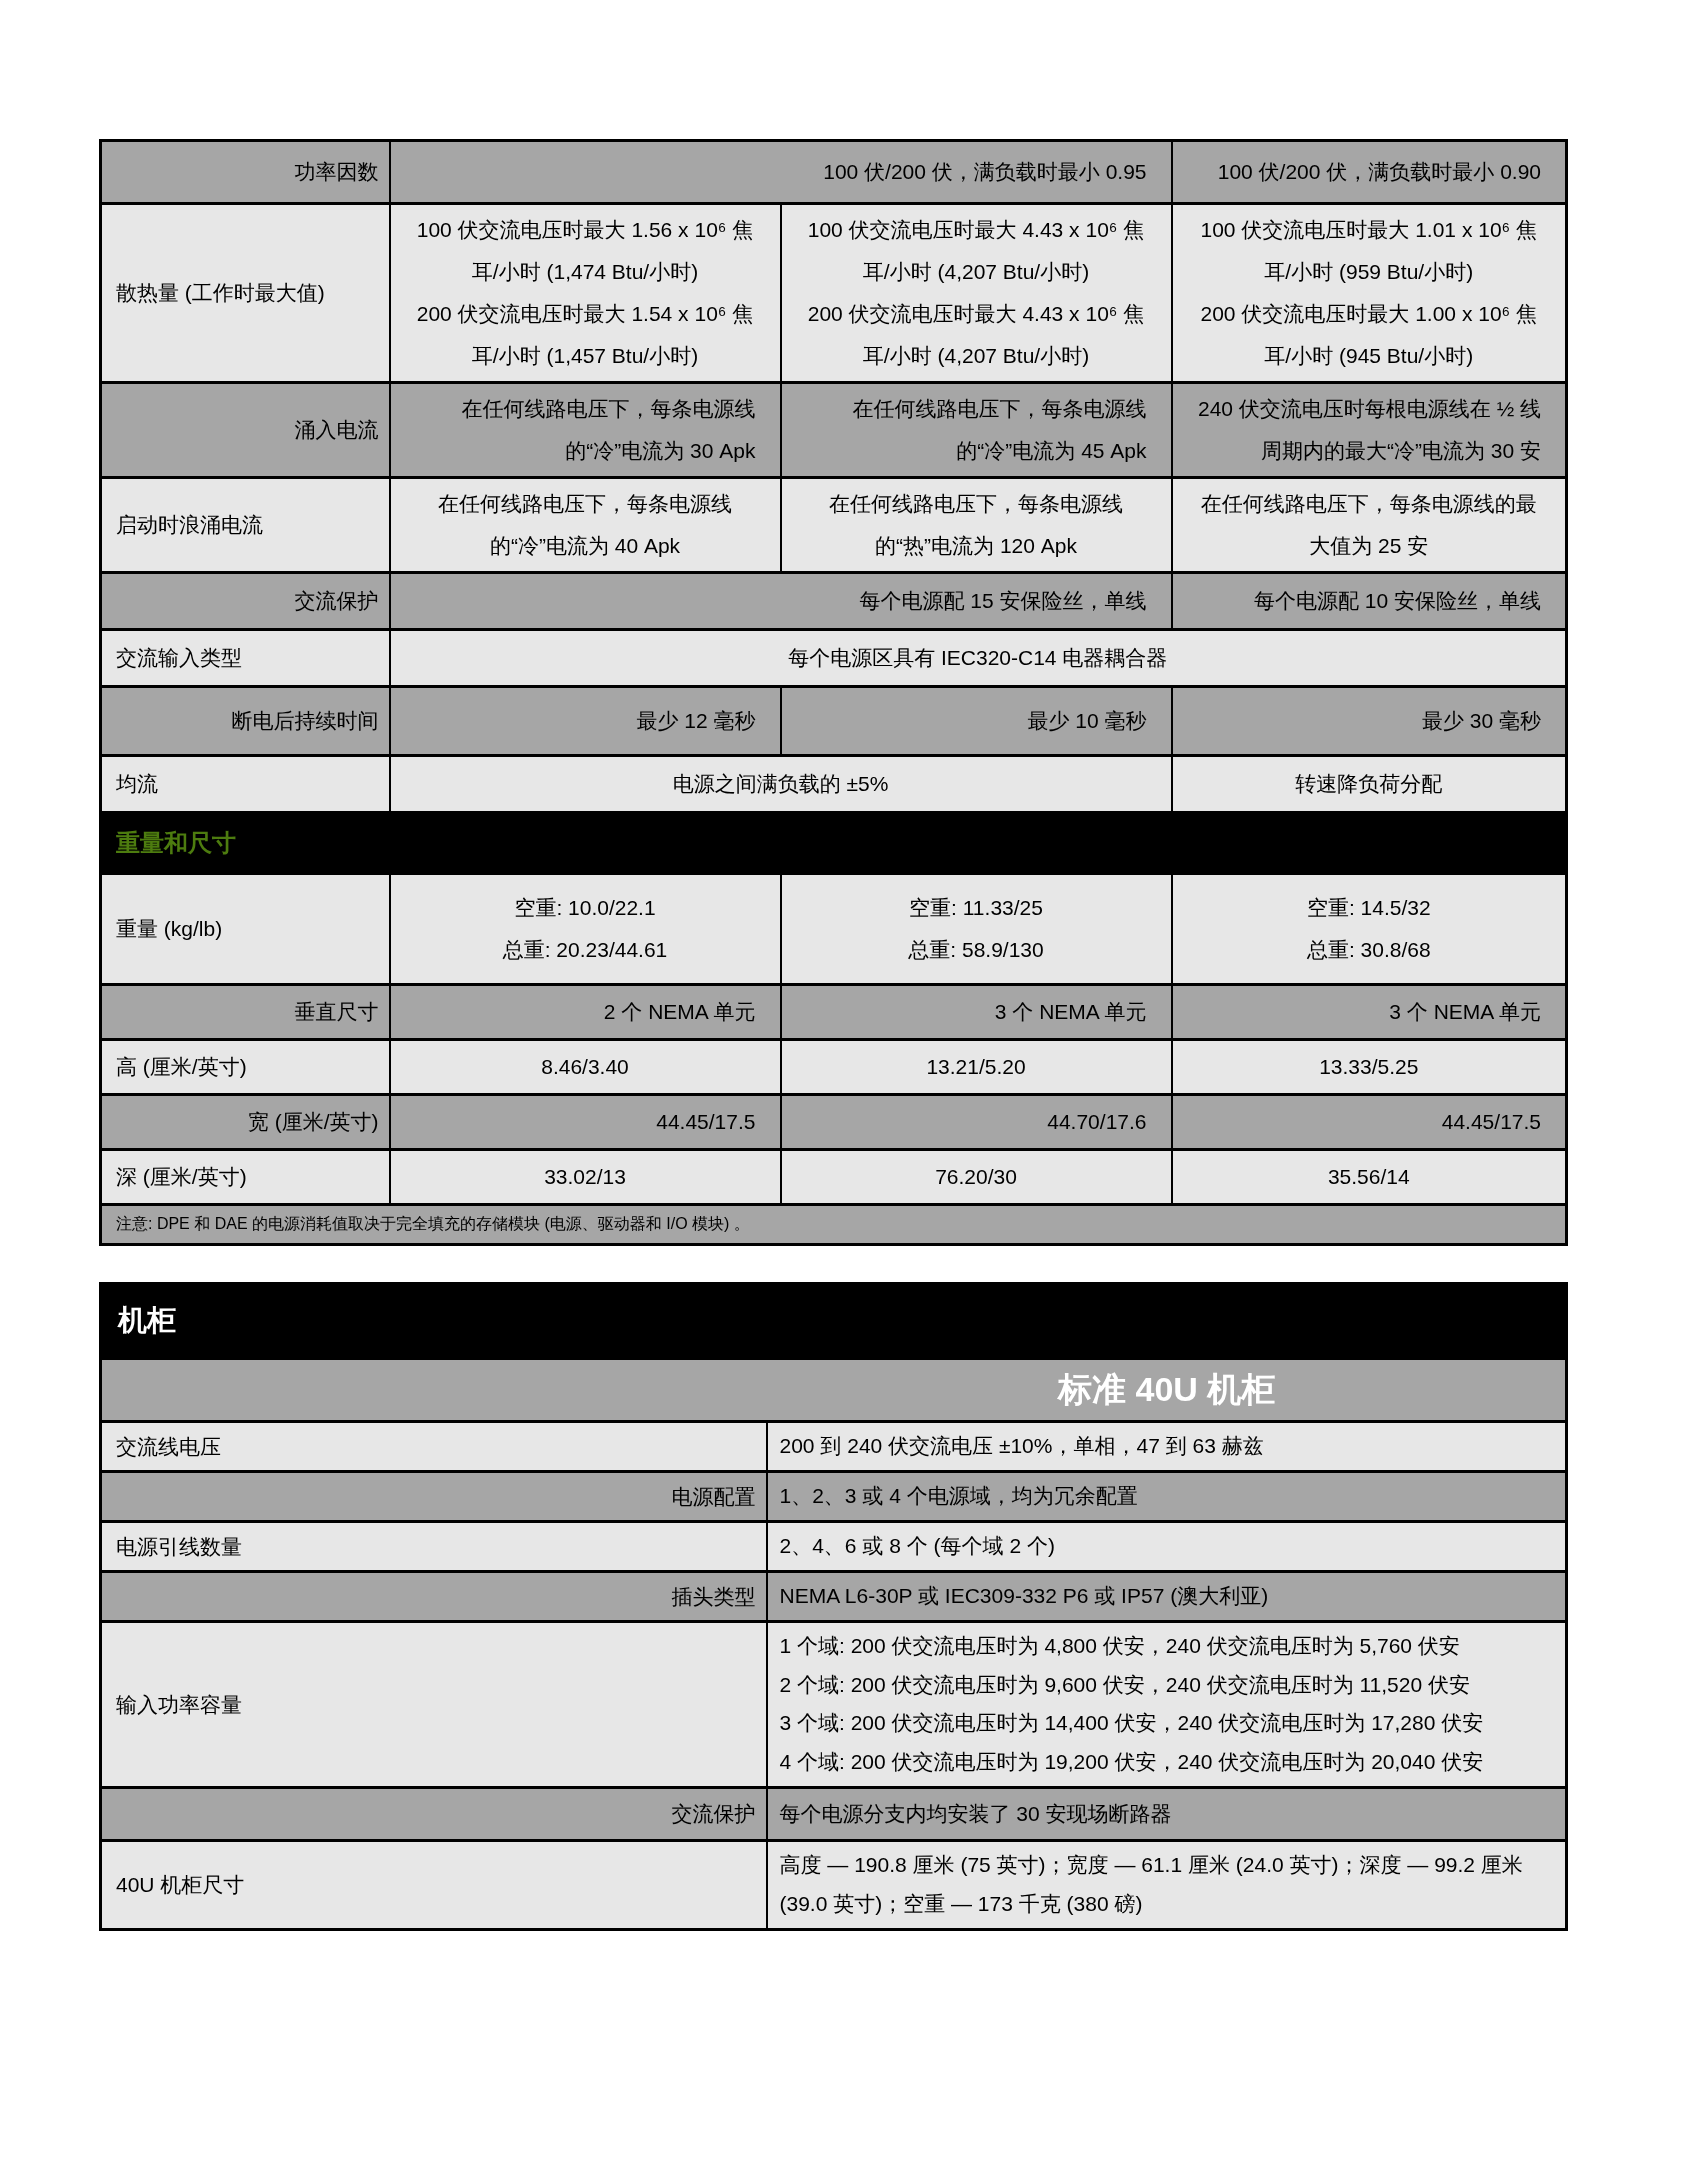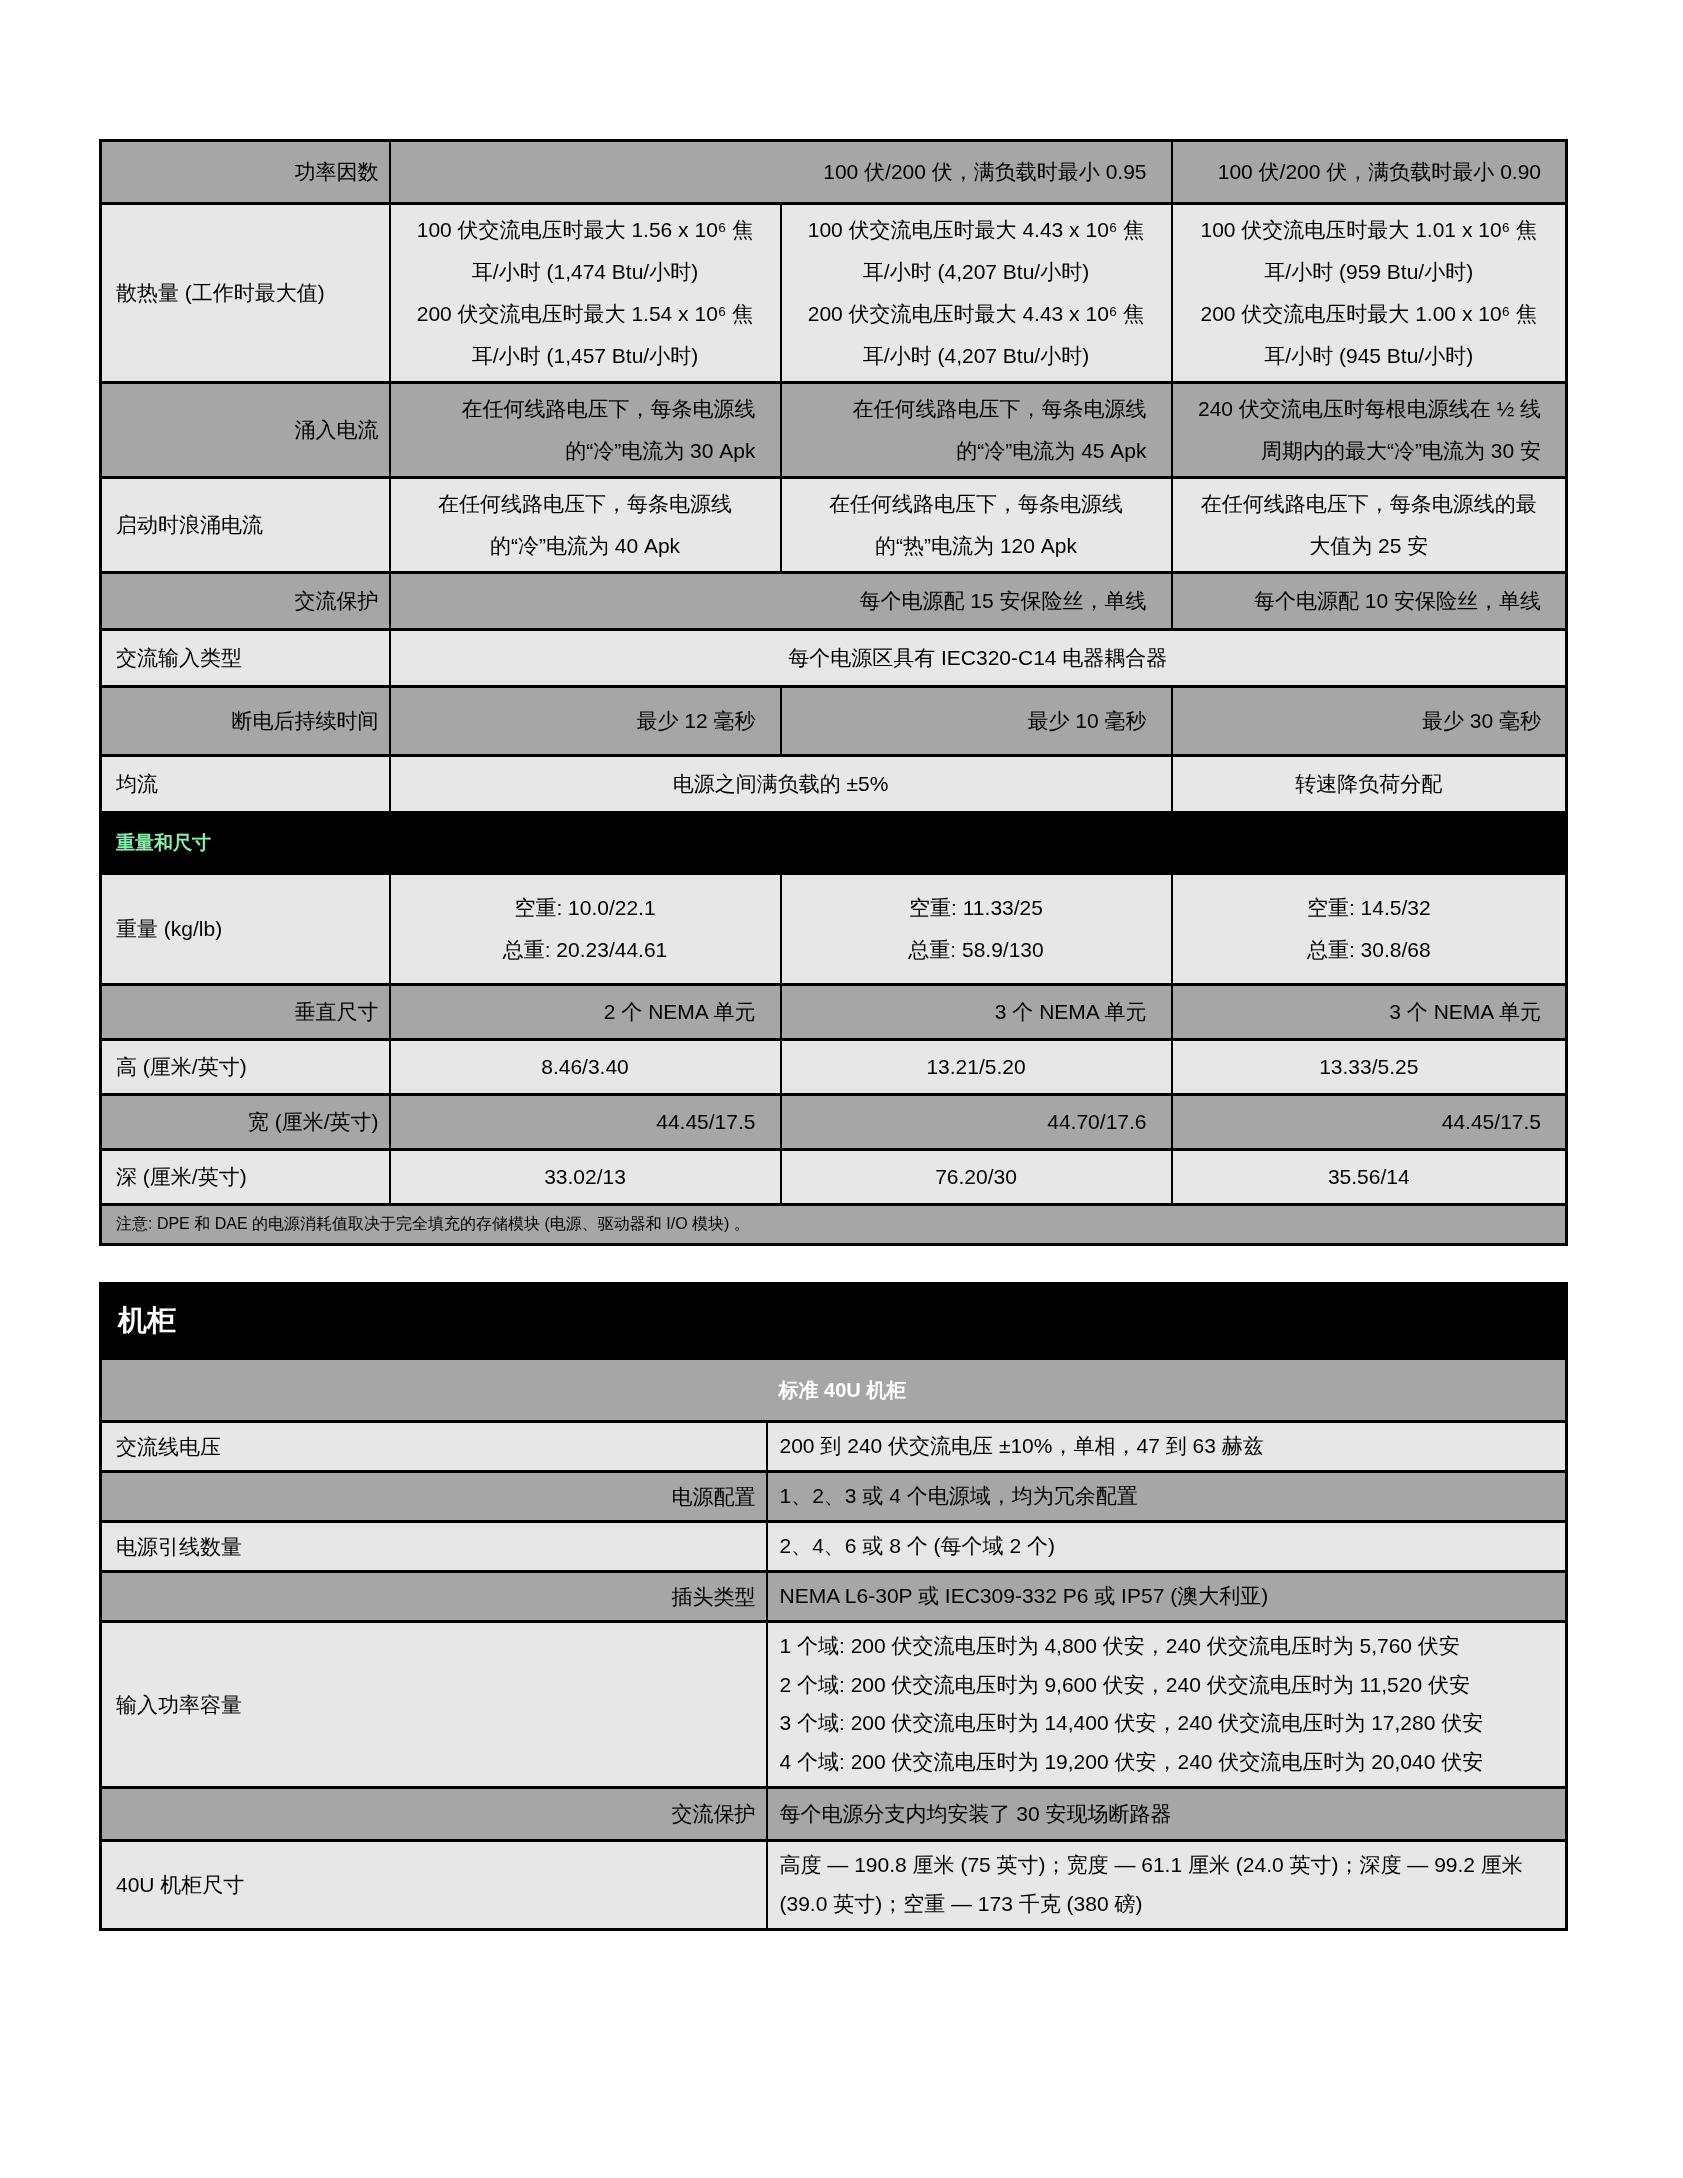--- a/index.html
+++ b/index.html
@@ -37,41 +37,41 @@
     line-height:1.3;
   }
   td.val{
     text-align:center;
     line-height:2.0;
     padding-left:24px;
     padding-right:24px;
   }
   tr.section td{
     background:#000;
-    color:#86efac;
+    color:#4d7c0f;
     font-weight:bold;
-    font-size:19px;
+    font-size:24px;
     padding-left:14px;
     text-align:left;
   }
   tr.note td{
     background:#a6a6a6;
     font-size:16px;
     text-align:left;
     padding-left:14px;
     line-height:1.3;
   }
   
   #t2 tr.cab-title td{
     background:#000;color:#fff;font-weight:bold;font-size:29px;
     padding-left:16px;text-align:left;
   }
   #t2 td.colhead{
-    background:#a6a6a6;color:#fff;font-weight:bold;font-size:20px;
-    text-align:left;padding-left:12px;
+    background:#a6a6a6;color:#fff;font-weight:bold;font-size:34px;
+    text-align:center;padding-left:12px;
   }
   #t2 td.v2{
     text-align:left;
     padding-left:12px;
     line-height:1.85;
   }
   td.no-r{border-right-style:hidden;}
   td.no-l{border-left-style:hidden;}
 </style>
 </head>

